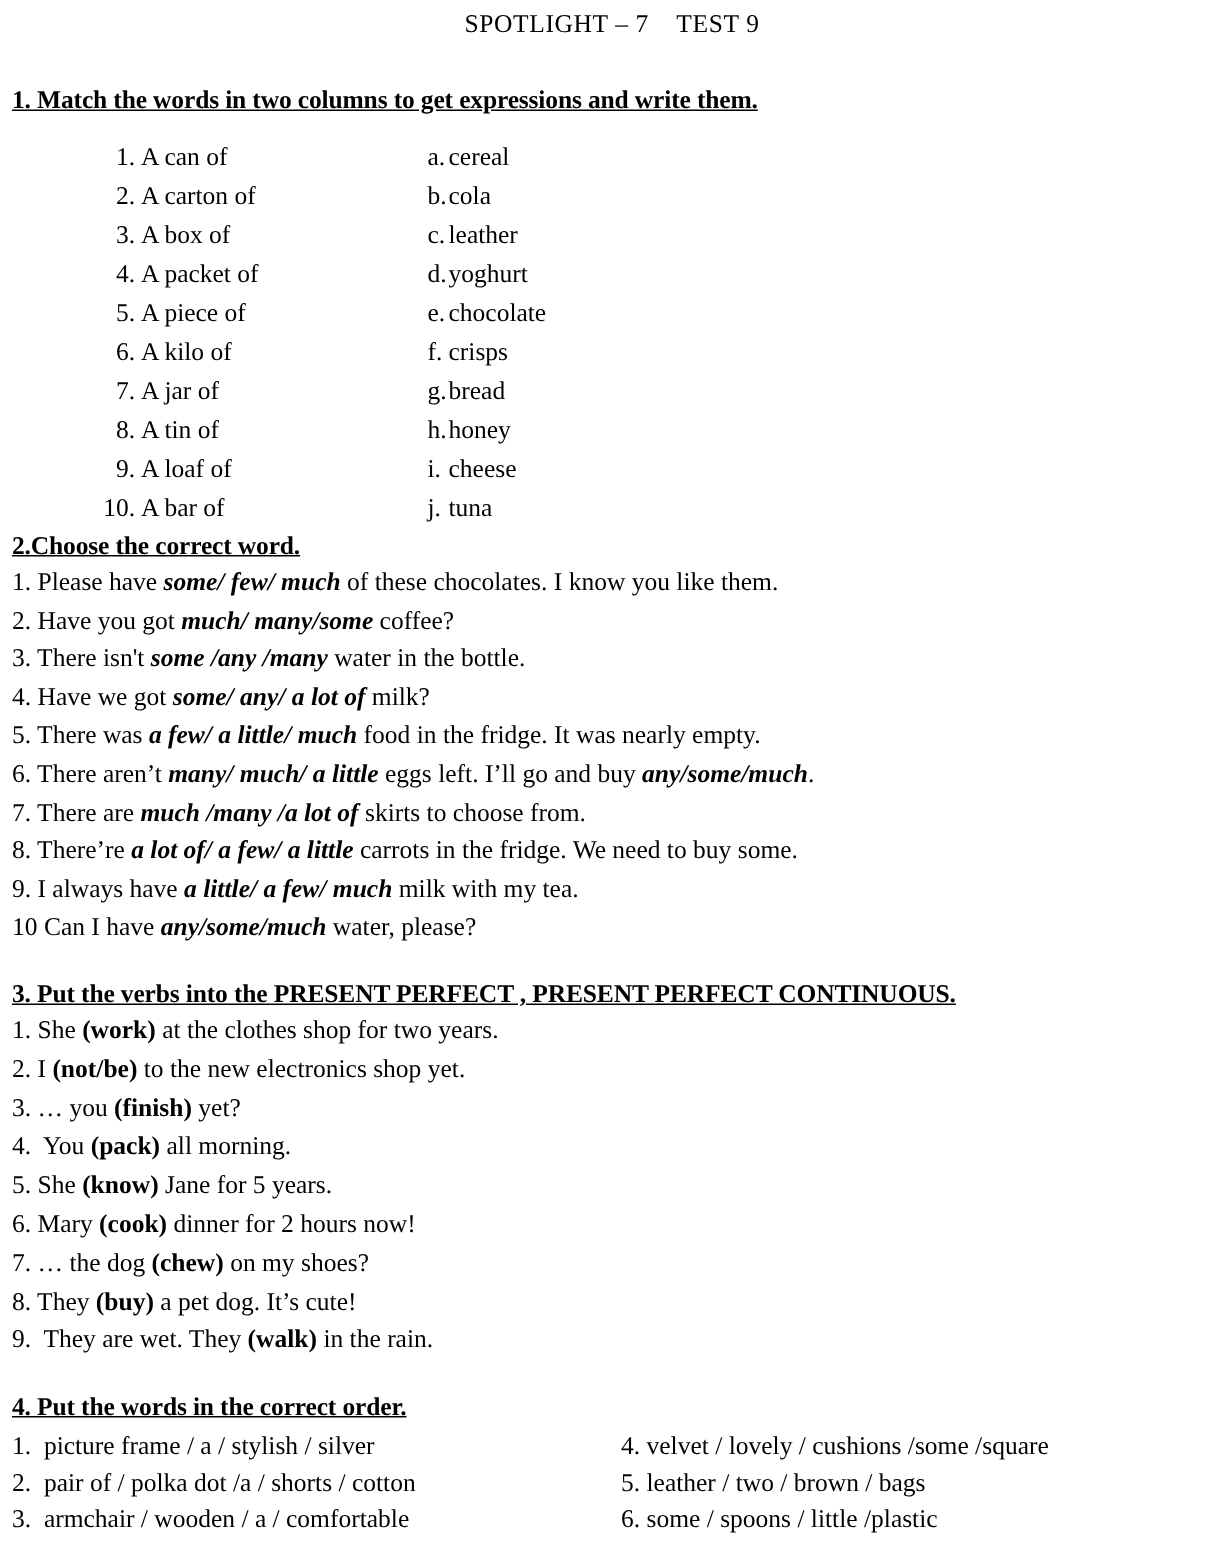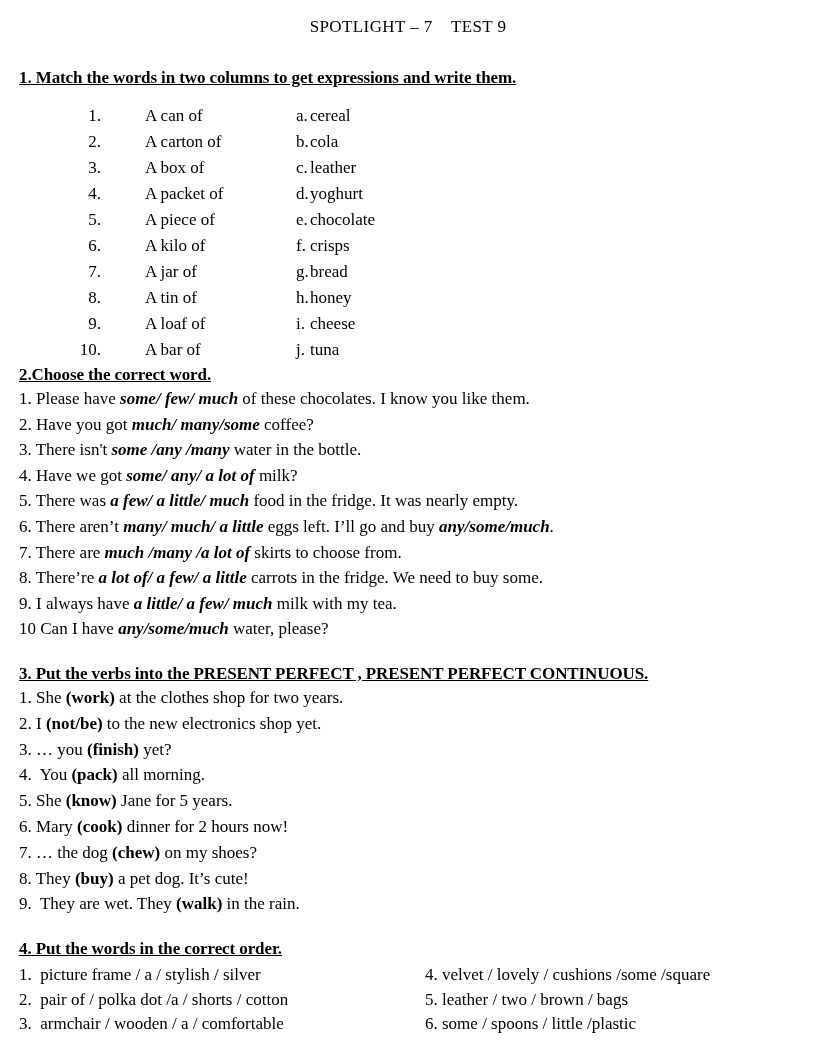--- a/index.html
+++ b/index.html
@@ -15,21 +15,21 @@
     color: #000000;
     overflow: hidden;
     position: relative;
     -webkit-font-smoothing: none;
   }
 
   .page {
     position: relative;
     width: 816px;
     height: 935px;
-    padding: 11px;
+    padding: 0;
     box-sizing: border-box;
   }
 
   
   .doc-title {
     text-align: center;
     font-size: 17px;
     letter-spacing: 0.4px;
     padding-top: 5px;
     line-height: 22px;
@@ -66,21 +66,20 @@
   .match-num {
     display: inline-block;
     width: 34px;
     text-align: right;
     white-space: pre;
   }
   .match-left-text {
     display: inline-block;
     white-space: pre;
     padding-left: 4px;
-    margin-left: 40px;
   }
   .match-right {
     position: absolute;
     left: 229px;
     top: 0;
     white-space: pre;
   }
   .match-letter {
     display: inline-block;
     width: 14px;

